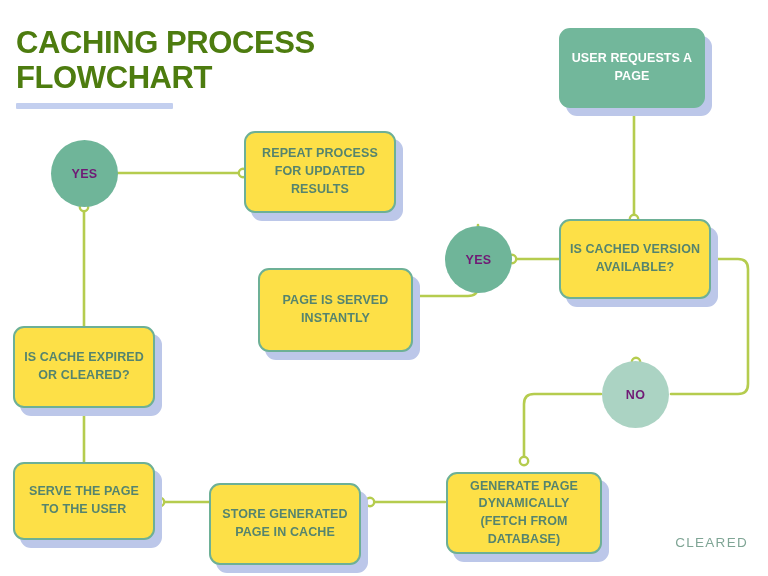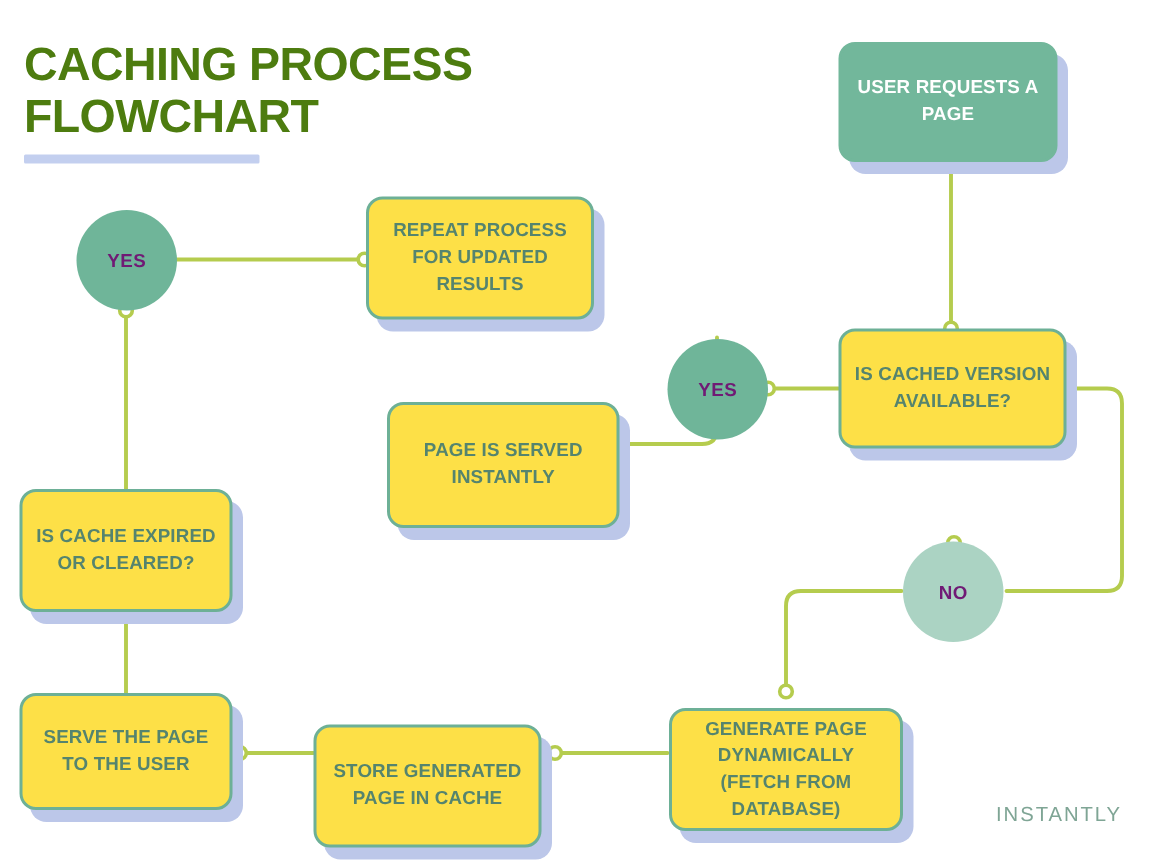--- a/index.html
+++ b/index.html
@@ -197,15 +197,15 @@
   </div>
 
   <div class="node box" style="left:209px; top:461px; width:152px; height:82px;margin-top:22px;">
     <span>STORE GENERATED PAGE IN CACHE</span>
   </div>
 
   <div class="node box" style="left:13px; top:462px; width:142px; height:78px;">
     <span>SERVE THE PAGE TO THE USER</span>
   </div>
 
-  <div class="watermark">INSTANTLY</div>
+  <div class="watermark">CLEARED</div>
 
 </div>
 
 </body></html>

